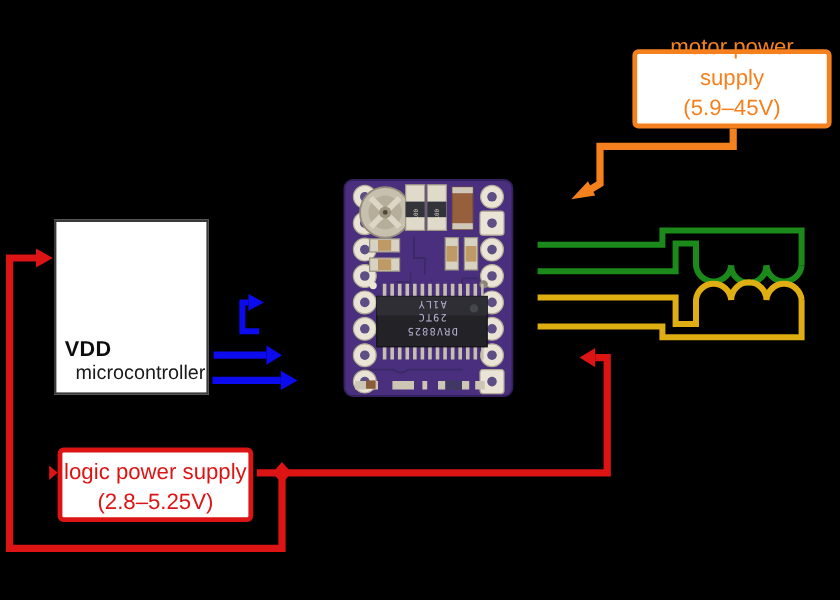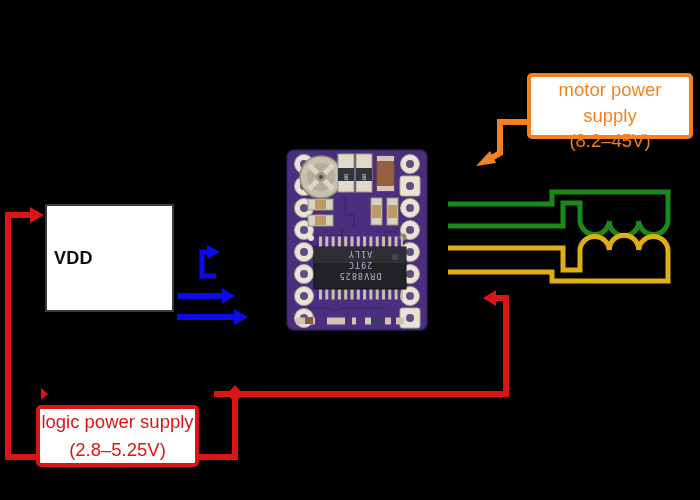--- a/index.html
+++ b/index.html
@@ -1,29 +1,29 @@
 <!DOCTYPE html>
 <html><head>
 <meta charset="utf-8">
 <style>
   html,body{margin:0;padding:0;background:#000;}
   .stage{position:relative;width:700px;height:500px;background:#000;overflow:hidden;
          font-family:"Liberation Sans",sans-serif;}
   .stage svg{position:absolute;left:0;top:0;}
   .box{position:absolute;background:#fff;box-sizing:border-box;}
-  .mc-box{left:45px;top:204px;width:129px;height:108px;border:2px solid #3a3a3a;
-          display:flex;flex-direction:column;justify-content:center;
+  .mc-box{left:45px;top:183px;width:129px;height:146px;border:2px solid #3a3a3a;
+          display:flex;flex-direction:column;justify-content:flex-end;
           padding:6px 4px 6px 7px;}
   .pin-label{font-weight:bold;font-size:18px;color:#0d0d0d;letter-spacing:.3px;}
   .mc-name{font-size:16.5px;color:#1a1a1a;margin-left:9px;}
   .supply-box{border-radius:5px;display:flex;flex-direction:column;align-items:center;
-              justify-content:space-between;text-align:center;font-size:18.5px;line-height:1.38;
-              border:4px solid #000;margin-top:32px;}
+              justify-content:flex-end;text-align:center;font-size:18.5px;line-height:1.38;
+              border:4px solid #000;}
   .motor-box{left:527px;top:41px;width:166px;height:66px;}
-  .logic-box{left:36px;top:373px;width:163px;height:62px;}
+  .logic-box{left:48px;top:373px;width:163px;height:62px;}
   .ic-text{font-family:"DejaVu Sans Mono",monospace;fill:#b7b0d4;font-size:8.5px;letter-spacing:1px;}
   .r100-text{font-family:"DejaVu Sans Mono",monospace;fill:#ded8c8;font-size:5px;}
 </style>
 </head>
 <body>
 
 <div class="stage">
 
   <svg width="700" height="500" viewBox="0 0 700 500">
     <defs>
@@ -155,25 +155,26 @@
       <g>
         <path d="M 296 321 H 404" stroke="#cdc6b4" stroke-width="7" stroke-dasharray="9 5 5 12 18 7 4 9 12 8 6 5"></path>
         <rect x="305" y="317" width="8" height="7" fill="#8a5c3c"></rect>
         <rect x="371" y="317" width="14" height="8" fill="#413764"></rect>
       </g>
     </g>
   </svg>
 
   <div class="box mc-box">
     <span class="pin-label">VDD</span>
+    <span class="mc-name">microcontroller</span>
   </div>
 
   <div class="box supply-box motor-box" style="border-color: rgb(245, 128, 30); color: rgb(245, 128, 30);">
     <span>motor power supply</span>
-    <span>(8.2–45V)</span>
+    <span>(5.9–45V)</span>
   </div>
 
   <div class="box supply-box logic-box" style="border-color: rgb(221, 20, 20); color: rgb(221, 20, 20);">
     <span>logic power supply</span>
     <span>(2.8–5.25V)</span>
   </div>
 
 </div>
 
 </body></html>

